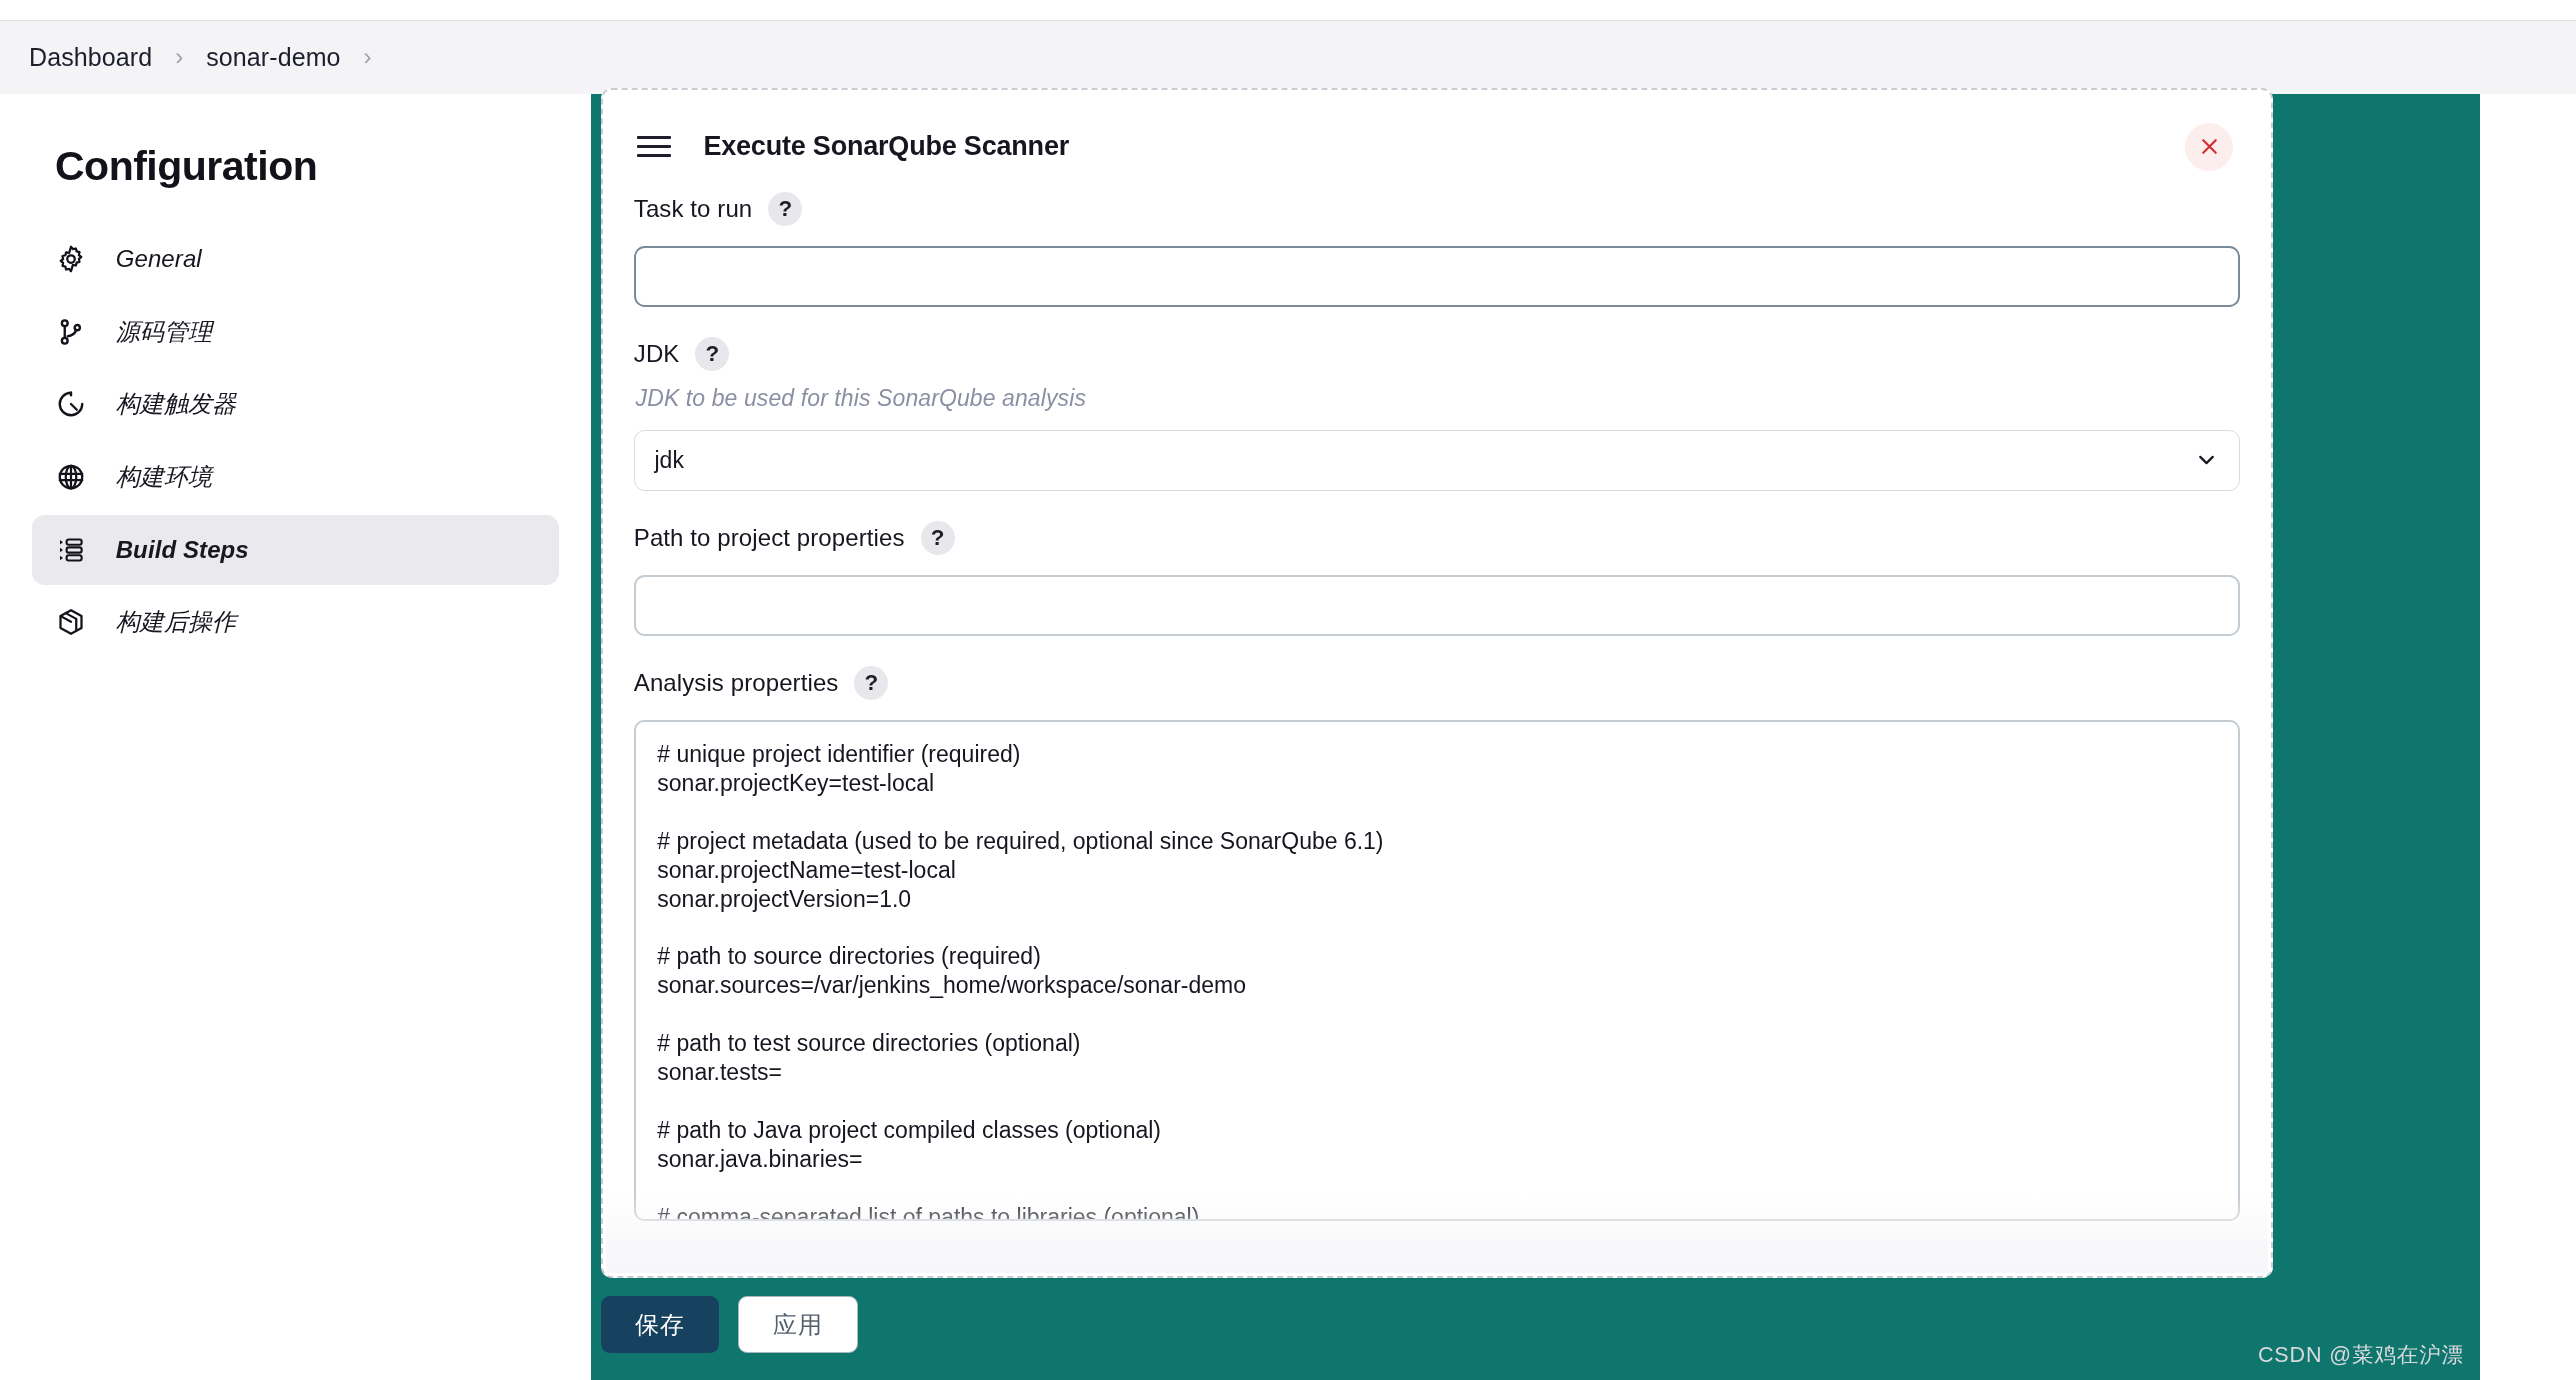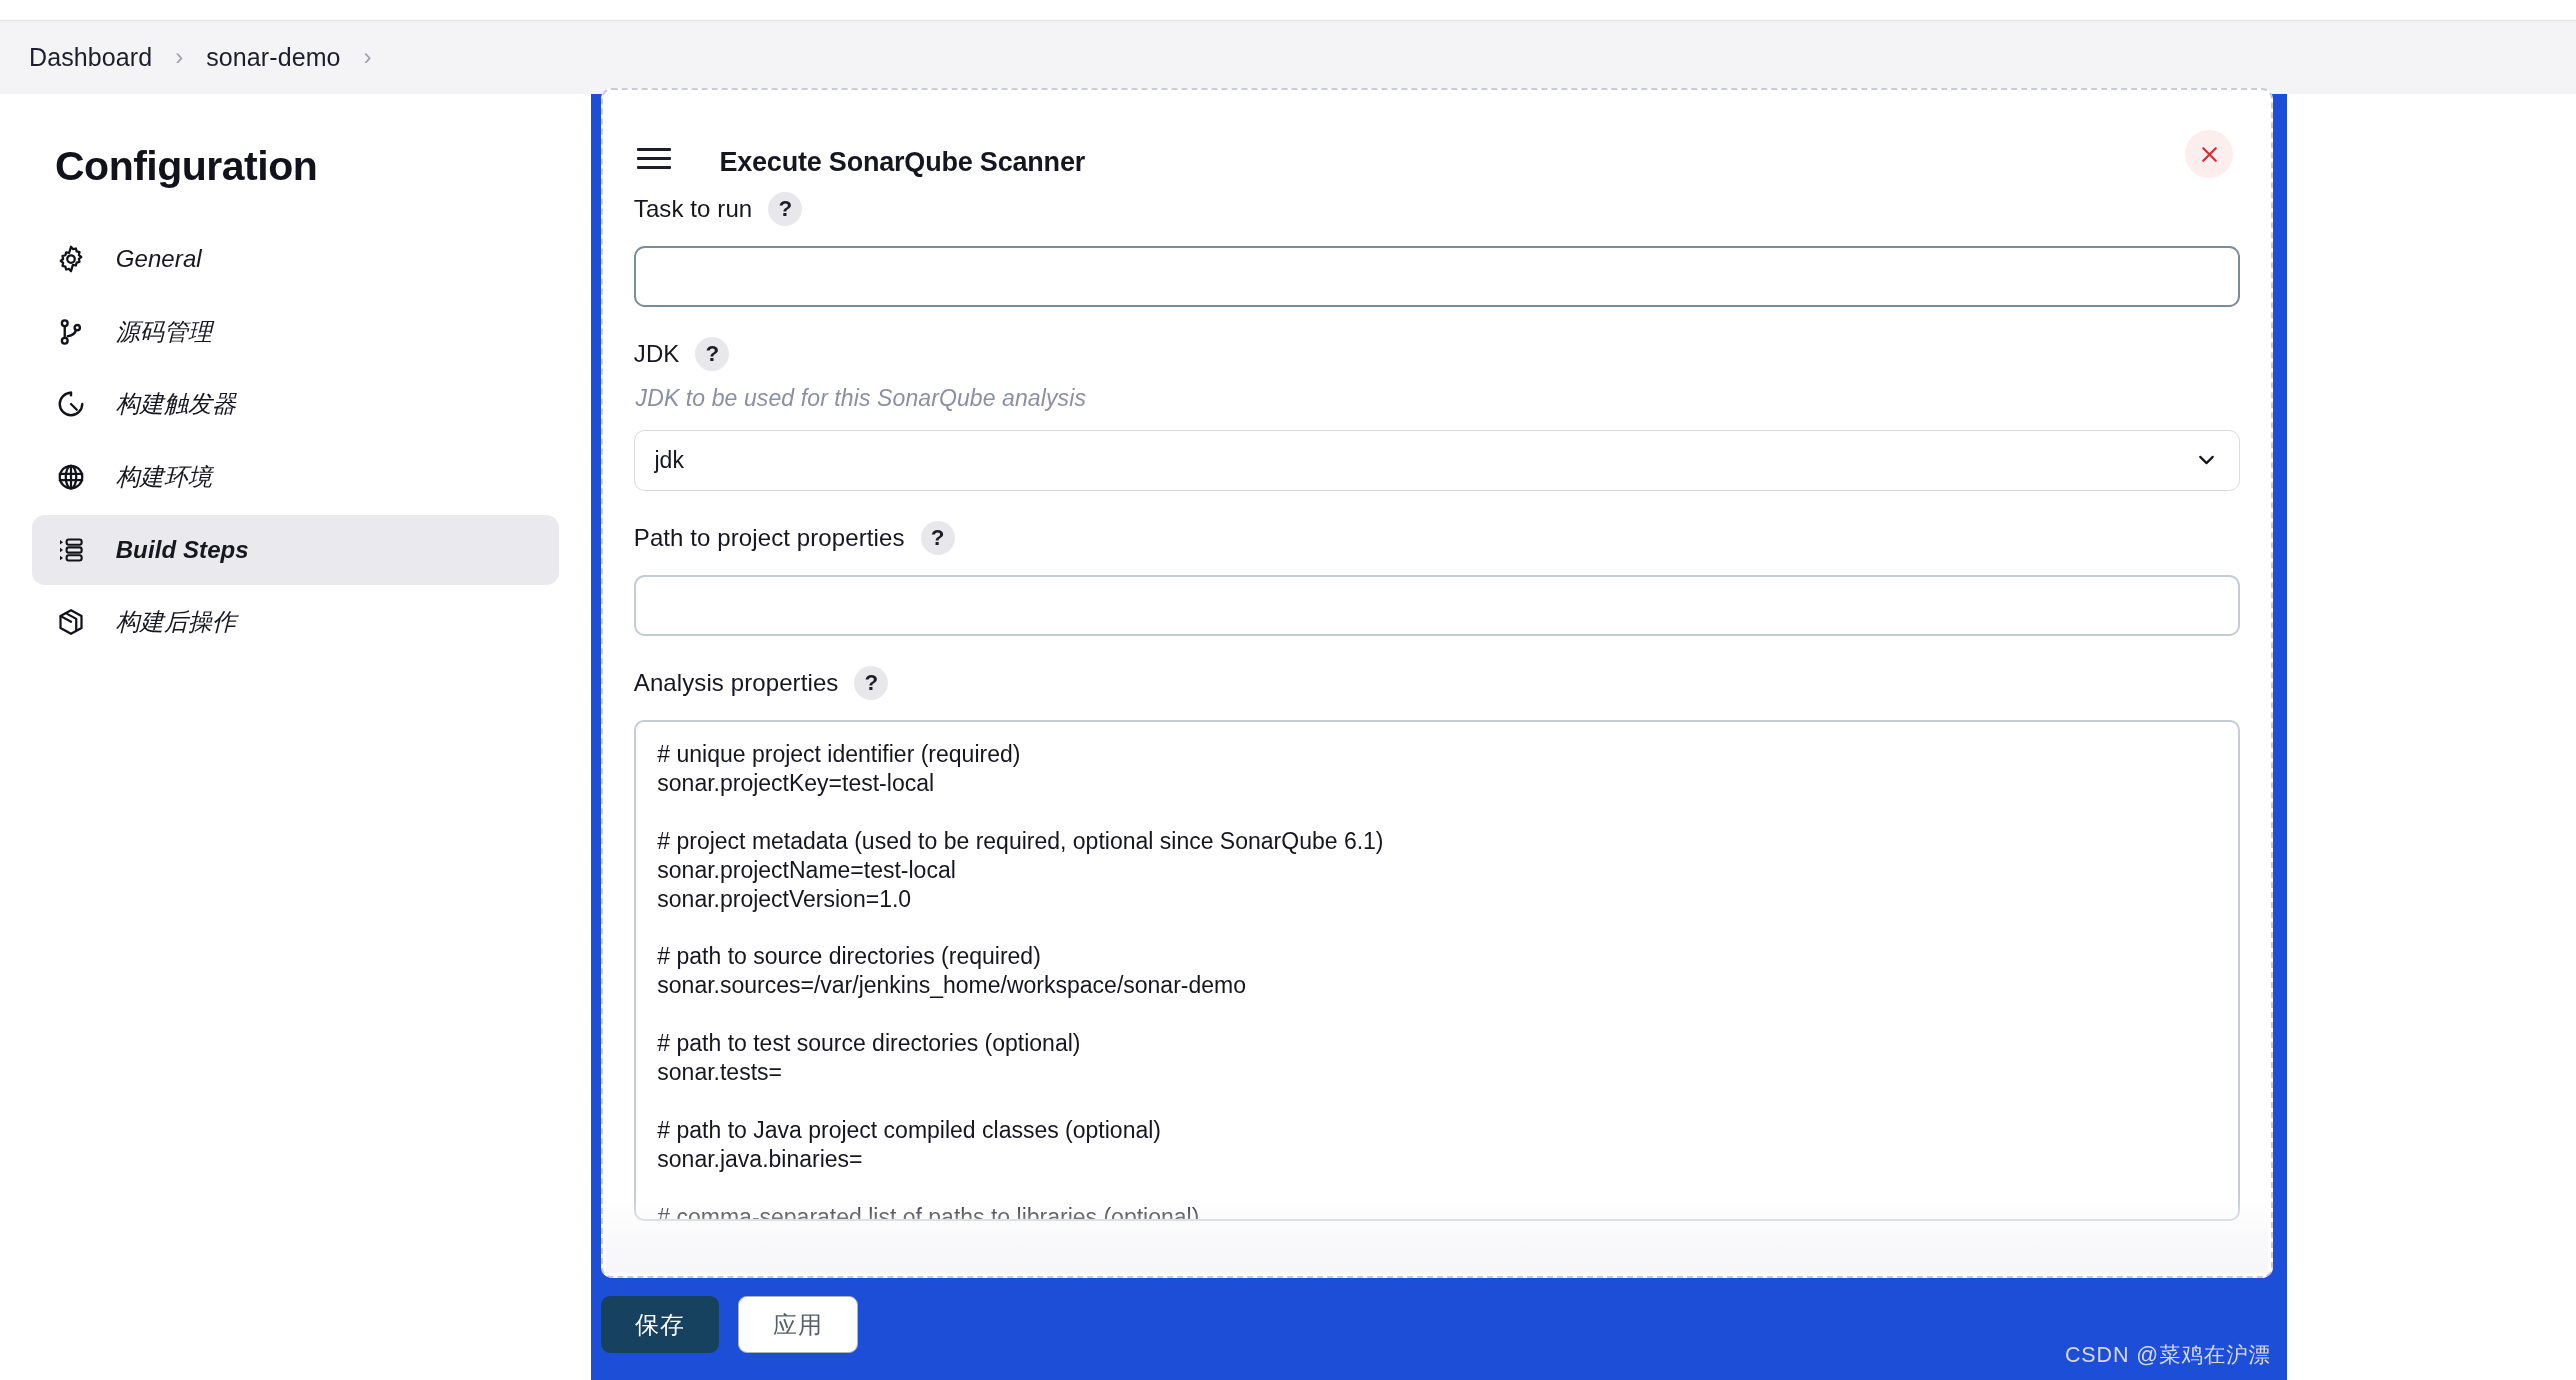--- a/index.html
+++ b/index.html
@@ -8,23 +8,23 @@
     width: 2576px;
     height: 1380px;
     overflow: hidden;
     background: #ffffff;
     font-family: "Liberation Sans", "DejaVu Sans", sans-serif;
     -webkit-font-smoothing: antialiased;
   }
 
   #root {
     position: relative;
-    width: 2287px;
+    width: 2480px;
     height: 1380px;
-    background: #1d4ed8;
+    background: #0f766e;
   }
 
   
   .top-strip {
     position: absolute;
     left: 0; top: 0;
     width: 2576px; height: 19.7px;
     background: #ffffff;
   }
   .breadcrumb-bar {
@@ -107,24 +107,23 @@
     overflow: hidden;
   }
   .panel-inner {
     position: absolute;
     inset: 0;
     padding: 25px 29px 0 29px;
   }
 
   .panel-head {
     display: flex;
-    align-items: flex-end;
+    align-items: center;
     height: 63px;
     margin-bottom: 14.3px;
-    gap: 16px;
   }
   .drag-handle {
     width: 39px; height: 39px;
     display: flex; flex-direction: column;
     justify-content: center; gap: 6.3px;
     margin-left: 5.4px; margin-right: 27px;
     cursor: grab;
   }
   .drag-handle span {
     display: block;

